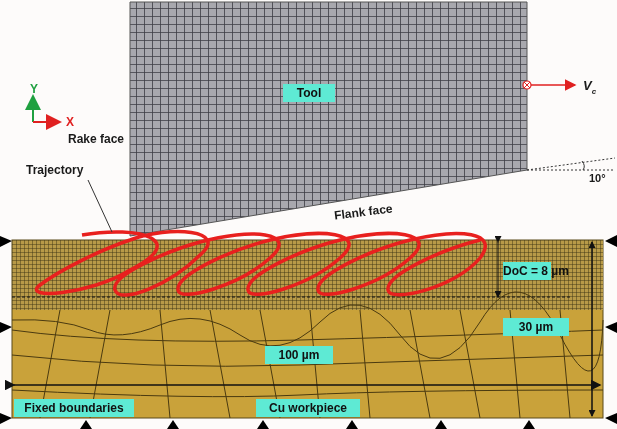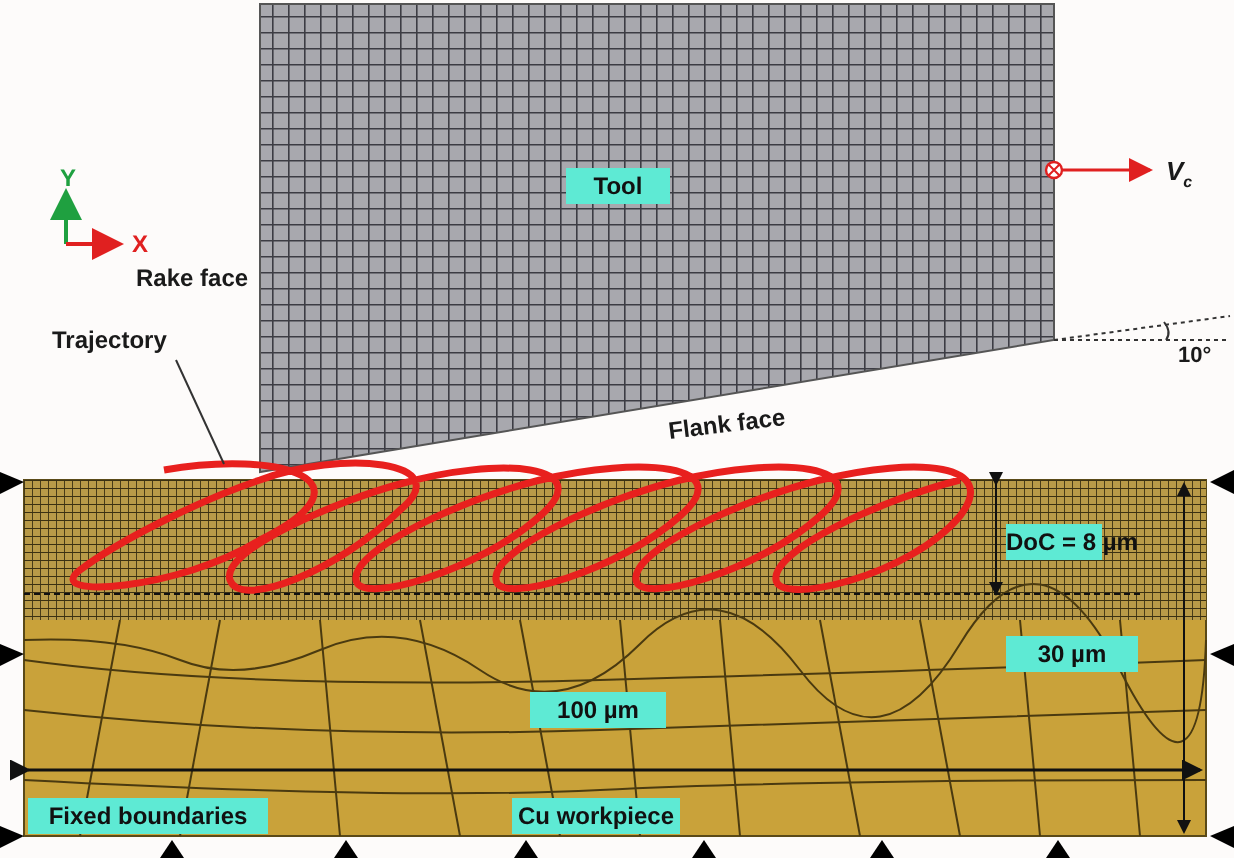--- a/index.html
+++ b/index.html
@@ -111,13 +111,13 @@
 <div class="lbl" style="left:68px;top:132px;">Rake face</div>
 <div class="lbl" style="left:26px;top:163px;text-align:right;">Trajectory</div>
 <div class="box" style="left:283px;top:84px;width:52px;">Tool</div>
 <div class="lbl" style="left:334px;top:205px;transform:rotate(-7deg);">Flank face</div>
 <div class="lbl" style="left:583px;top:78px;font-style:italic;font-size:13px;"><span>V</span><sub style="font-size:8px;">c</sub></div>
 <div class="lbl" style="left:589px;top:159px;font-size:11px;margin-top:13px;">10°</div>
 <div class="box" style="left:503px;top:262px;width:48px;">DoC = 8 µm</div>
 <div class="box" style="left:503px;top:318px;width:66px;">30 µm</div>
 <div class="box" style="left:265px;top:346px;width:68px;">100 µm</div>
 <div class="box" style="left:14px;top:399px;width:120px;">Fixed boundaries</div>
-<div class="box" style="left:256px;top:399px;width:84px;">Cu workpiece</div>
+<div class="box" style="left:256px;top:399px;width:104px;">Cu workpiece</div>
 
 </body></html>

